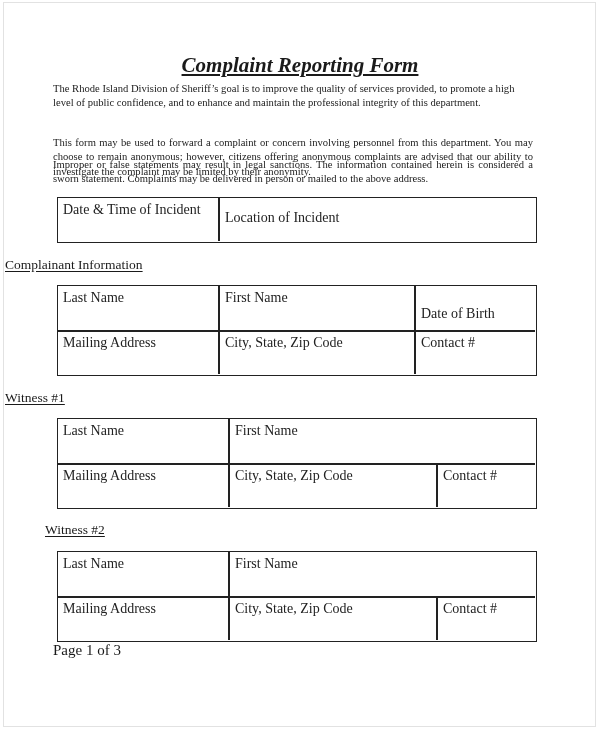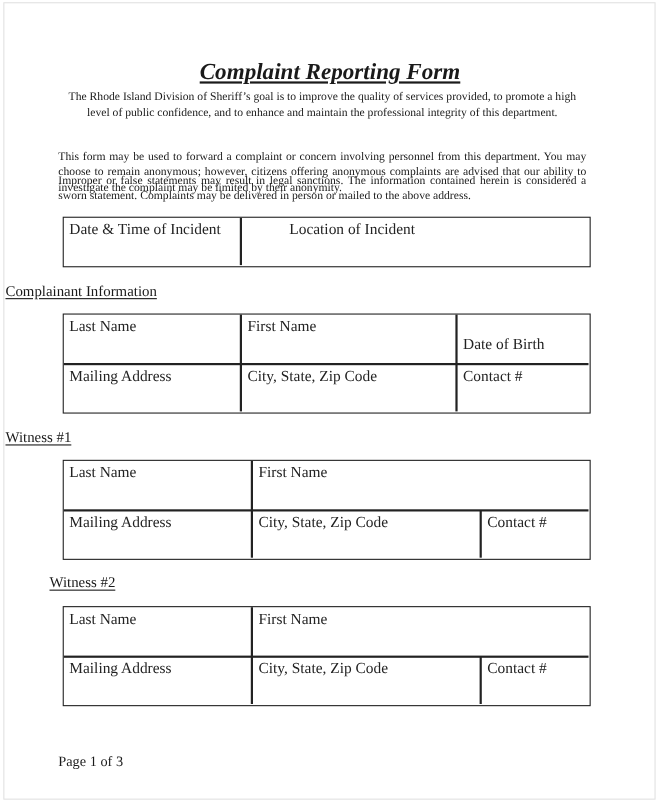--- a/index.html
+++ b/index.html
@@ -16,58 +16,58 @@
   .title {
     position: absolute; left: 0; width: 600px; top: 53px;
     text-align: center; font-size: 21px; font-weight: bold; font-style: italic;
   }
   .title span { text-decoration: underline; text-underline-offset: 2px; }
   .para {
     position: absolute; left: 53px; width: 480px;
     font-size: 10.6px; line-height: 14.3px; text-align: justify;
     margin: 0;
   }
-  .p1 { top: 82px; text-align: center; }
+  .p1 { top: 82px; text-align: left; }
   .p2 { top: 112px; margin-top: 24px; }
   .p3 { top: 158px; }
   .section-heading {
     position: absolute; left: 5px; width: 600px; text-align: left;
     font-size: 13.5px;
   }
   .section-heading span { text-decoration: underline; text-underline-offset: 2px; }
   .tbl { position: absolute; box-sizing: border-box; border: 1.5px solid #222; }
   .cell {
     position: absolute; box-sizing: border-box;
     font-size: 14px; padding: 4px 0 0 5px; color: #222;
   }
   .vline { position: absolute; width: 1.5px; background: #222; }
   .hline { position: absolute; height: 1.5px; background: #222; }
   .footer {
-    position: absolute; left: 53px; top: 642px; font-size: 13px; margin-top: 42px;
+    position: absolute; left: 53px; top: 642px; font-size: 15px;
   }
 </style>
 </head>
 <body>
 
 <div class="page"></div>
 
 <div class="title">
   <span>Complaint Reporting Form</span>
 </div>
 
 <p class="para p1">The Rhode Island Division of Sheriff’s goal is to improve the quality of services provided, to promote a high level of public confidence, and to enhance and maintain the professional integrity of this department.</p>
 <p class="para p2">This form may be used to forward a complaint or concern involving personnel from this department.  You may choose to remain anonymous; however, citizens offering anonymous complaints are advised that our ability to investigate the complaint may be limited by their anonymity.</p>
 <p class="para p3">Improper or false statements may result in legal sanctions.  The information contained herein is considered a sworn statement.  Complaints may be delivered in person or mailed to the above address.</p>
 
 <div class="tbl" style="left:57px; top:197px; width:480px; height:46px;">
   <div class="cell" style="left:0; top:0; width:161px; height:43px;">
     <span>Date &amp; Time of Incident</span>
   </div>
   <div class="vline" style="left:160px; top:0; height:43px;"></div>
-  <div class="cell" style="left:162px; top:0; width:315px; height:43px;margin-left:38px;">
+  <div class="cell" style="left:162px; top:8px; width:315px; height:43px;">
     <span>Location of Incident</span>
   </div>
 </div>
 
 <div class="section-heading" style="top:257px;">
   <span>Complainant Information</span>
 </div>
 <div class="tbl" style="left:57px; top:285px; width:480px; height:91px;">
   <div class="hline" style="left:0; top:44px; width:477px;"></div>
   <div class="vline" style="left:160px; top:0; height:88px;"></div>

